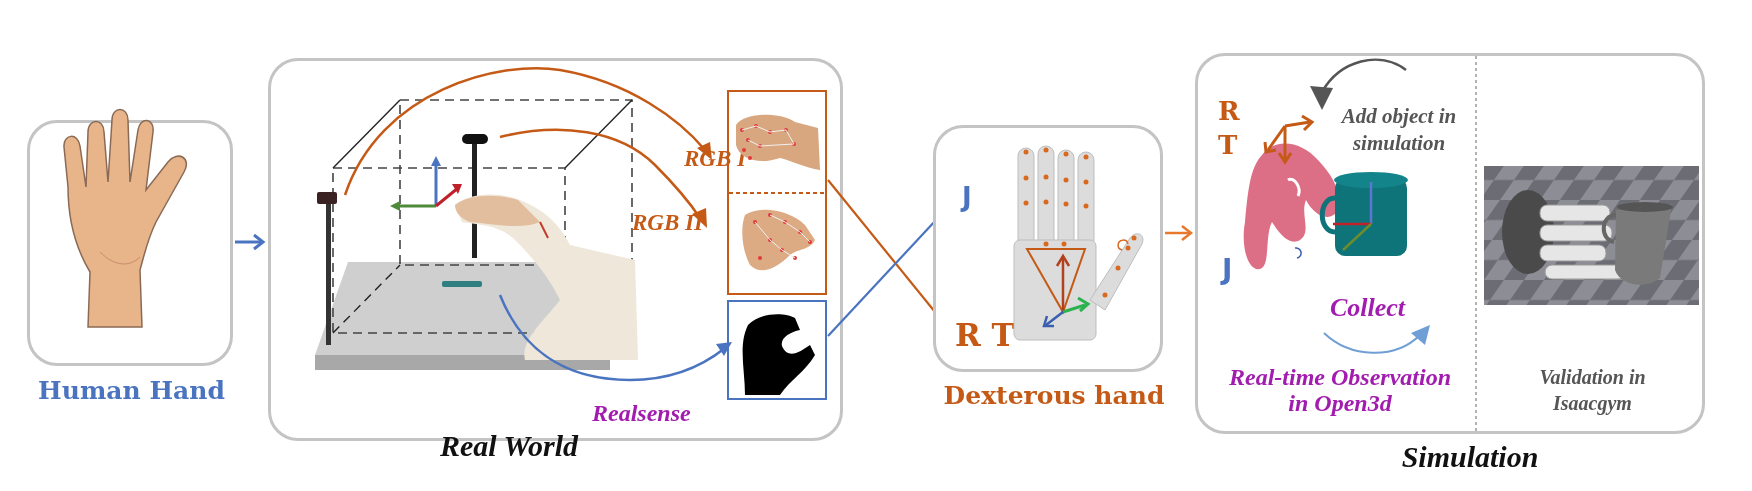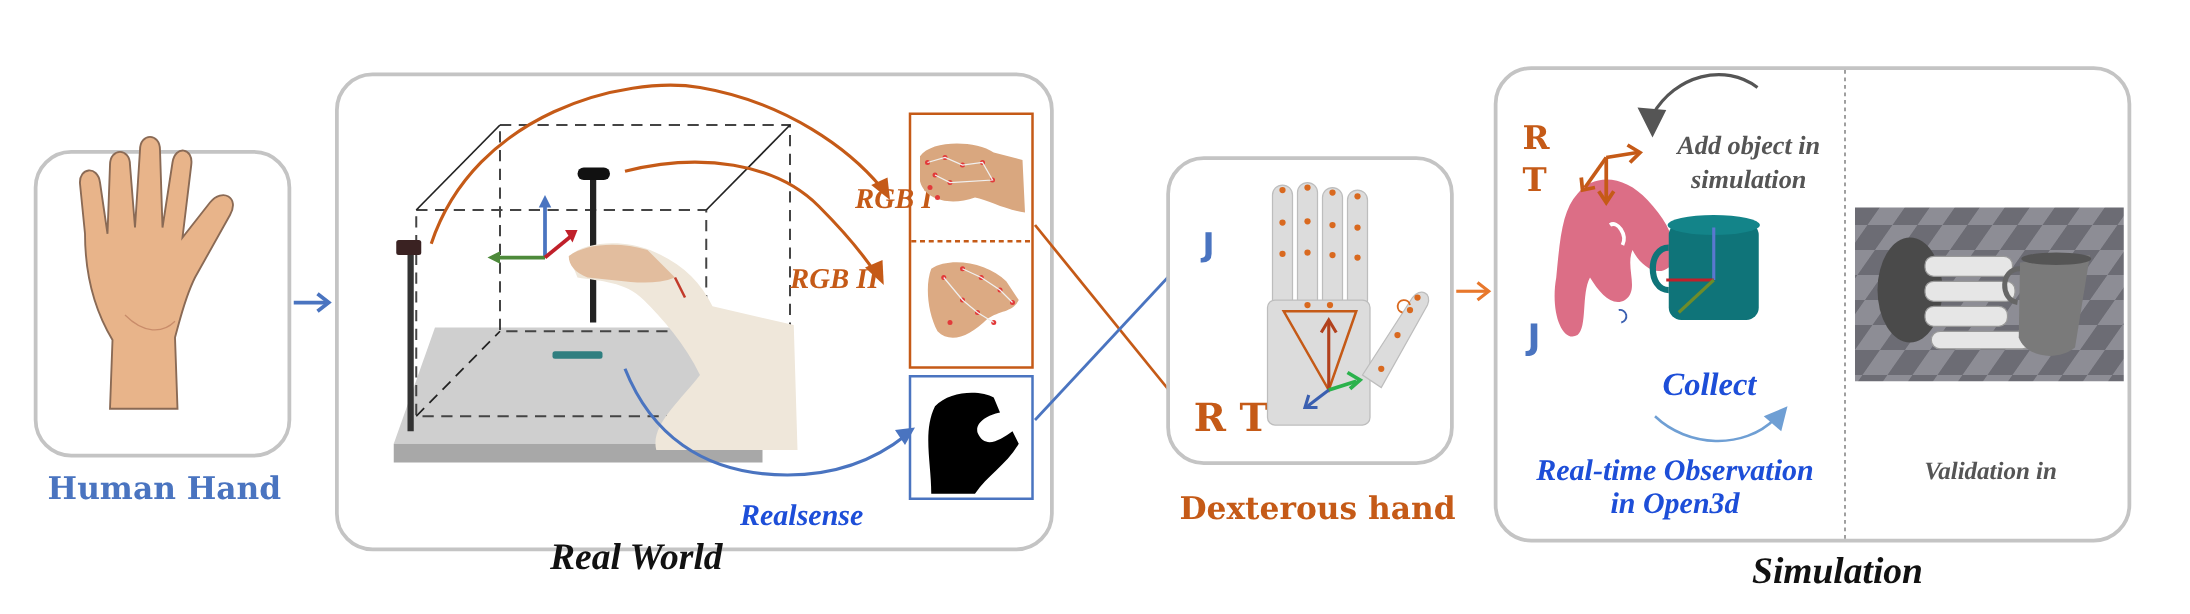--- a/index.html
+++ b/index.html
@@ -3,21 +3,21 @@
 <meta charset="utf-8">
 <style>
   html,body{margin:0;padding:0;background:#ffffff;}
   #canvas{position:relative;width:1752px;height:491px;overflow:hidden;background:#fff;font-family:"DejaVu Serif",serif;}
   .abs{position:absolute;}
   .panel{position:absolute;border:3px solid #c4c4c4;border-radius:30px;box-sizing:border-box;background:#fff;}
   .title-blue{color:#4a74c0;font-family:"DejaVu Serif",serif;font-weight:bold;}
   .title-orange{color:#c55a17;font-family:"DejaVu Serif",serif;font-weight:bold;}
   .caption{font-family:"Liberation Serif",serif;font-style:italic;font-weight:bold;color:#111;}
   .lbl-orange-it{font-family:"Liberation Serif",serif;font-style:italic;font-weight:bold;color:#c55a17;}
-  .lbl-blue-it{font-family:"Liberation Serif",serif;font-style:italic;font-weight:bold;color:#1d4ed8;}
+  .lbl-blue-it{font-family:"Liberation Serif",serif;font-style:italic;font-weight:bold;color:#a21caf;}
   .lbl-gray-it{font-family:"Liberation Serif",serif;font-style:italic;font-weight:bold;color:#555;}
   .mono-orange{font-family:"DejaVu Serif",serif;font-weight:bold;color:#c55a17;}
   .mono-blue{font-family:"DejaVu Sans",sans-serif;font-weight:bold;color:#4a74c0;}
   svg{position:absolute;left:0;top:0;overflow:visible;}
 </style>
 </head>
 <body>
 
 <div id="canvas">
 
@@ -173,21 +173,21 @@
     </g>
     <path d="M1122,250 a5,5 0 1,1 6,-6" fill="none" stroke="#d9691f" stroke-width="1.5"></path>
     <polygon points="1027,249 1085,249 1063,312" fill="none" stroke="#c55a17" stroke-width="2"></polygon>
     <line x1="1063" y1="312" x2="1063" y2="258" stroke="#b2411d" stroke-width="2.5"></line>
     <polyline points="1057,266 1063,256 1069,266" fill="none" stroke="#b2411d" stroke-width="2.5"></polyline>
     <line x1="1063" y1="312" x2="1085" y2="305" stroke="#2bb24c" stroke-width="3"></line>
     <polyline points="1078,298 1088,304 1080,311" fill="none" stroke="#2bb24c" stroke-width="3"></polyline>
     <line x1="1063" y1="312" x2="1046" y2="325" stroke="#3a5fb0" stroke-width="2.5"></line>
     <polyline points="1047,316 1044,326 1054,326" fill="none" stroke="#3a5fb0" stroke-width="2.5"></polyline>
   </svg>
-  <div class="abs title-orange" style="left:924px;top:392px;width:260px;text-align:center;font-size:25px;">Dexterous hand</div>
+  <div class="abs title-orange" style="left:924px;top:381px;width:260px;text-align:center;font-size:25px;">Dexterous hand</div>
 
   <svg width="1752" height="491">
     <line x1="1165" y1="233" x2="1190" y2="233" stroke="#e8782c" stroke-width="2.5"></line>
     <polyline points="1182,226 1191,233 1182,240" fill="none" stroke="#e8782c" stroke-width="2.5"></polyline>
   </svg>
 
   <div class="panel" style="left:1195px;top:53px;width:510px;height:381px;"></div>
   <svg width="1752" height="491">
     <line x1="1476" y1="56" x2="1476" y2="431" stroke="#999" stroke-width="1.5" stroke-dasharray="3,3"></line>
   </svg>
@@ -253,16 +253,17 @@
       <rect x="1540" y="245" width="66" height="16" rx="7"></rect>
       <rect x="1545" y="265" width="80" height="14" rx="7"></rect>
     </g>
     <path d="M1616,210 L1672,204 L1660,278 C1645,290 1620,285 1615,270 Z" fill="#7a7a7a"></path>
     <ellipse cx="1645" cy="207" rx="28" ry="5" fill="#555"></ellipse>
     <path d="M1616,215 C1600,215 1600,240 1614,242" fill="none" stroke="#666" stroke-width="4"></path>
   </svg>
 
   <div class="abs lbl-gray-it" style="left:1480px;top:364px;width:225px;text-align:center;font-size:20px;line-height:26px;">
     <div>Validation in</div>
+    <div>Isaacgym</div>
   </div>
 
   <div class="abs caption" style="left:1380px;top:440px;width:180px;text-align:center;font-size:30px;">Simulation</div>
 </div>
 
 </body></html>

